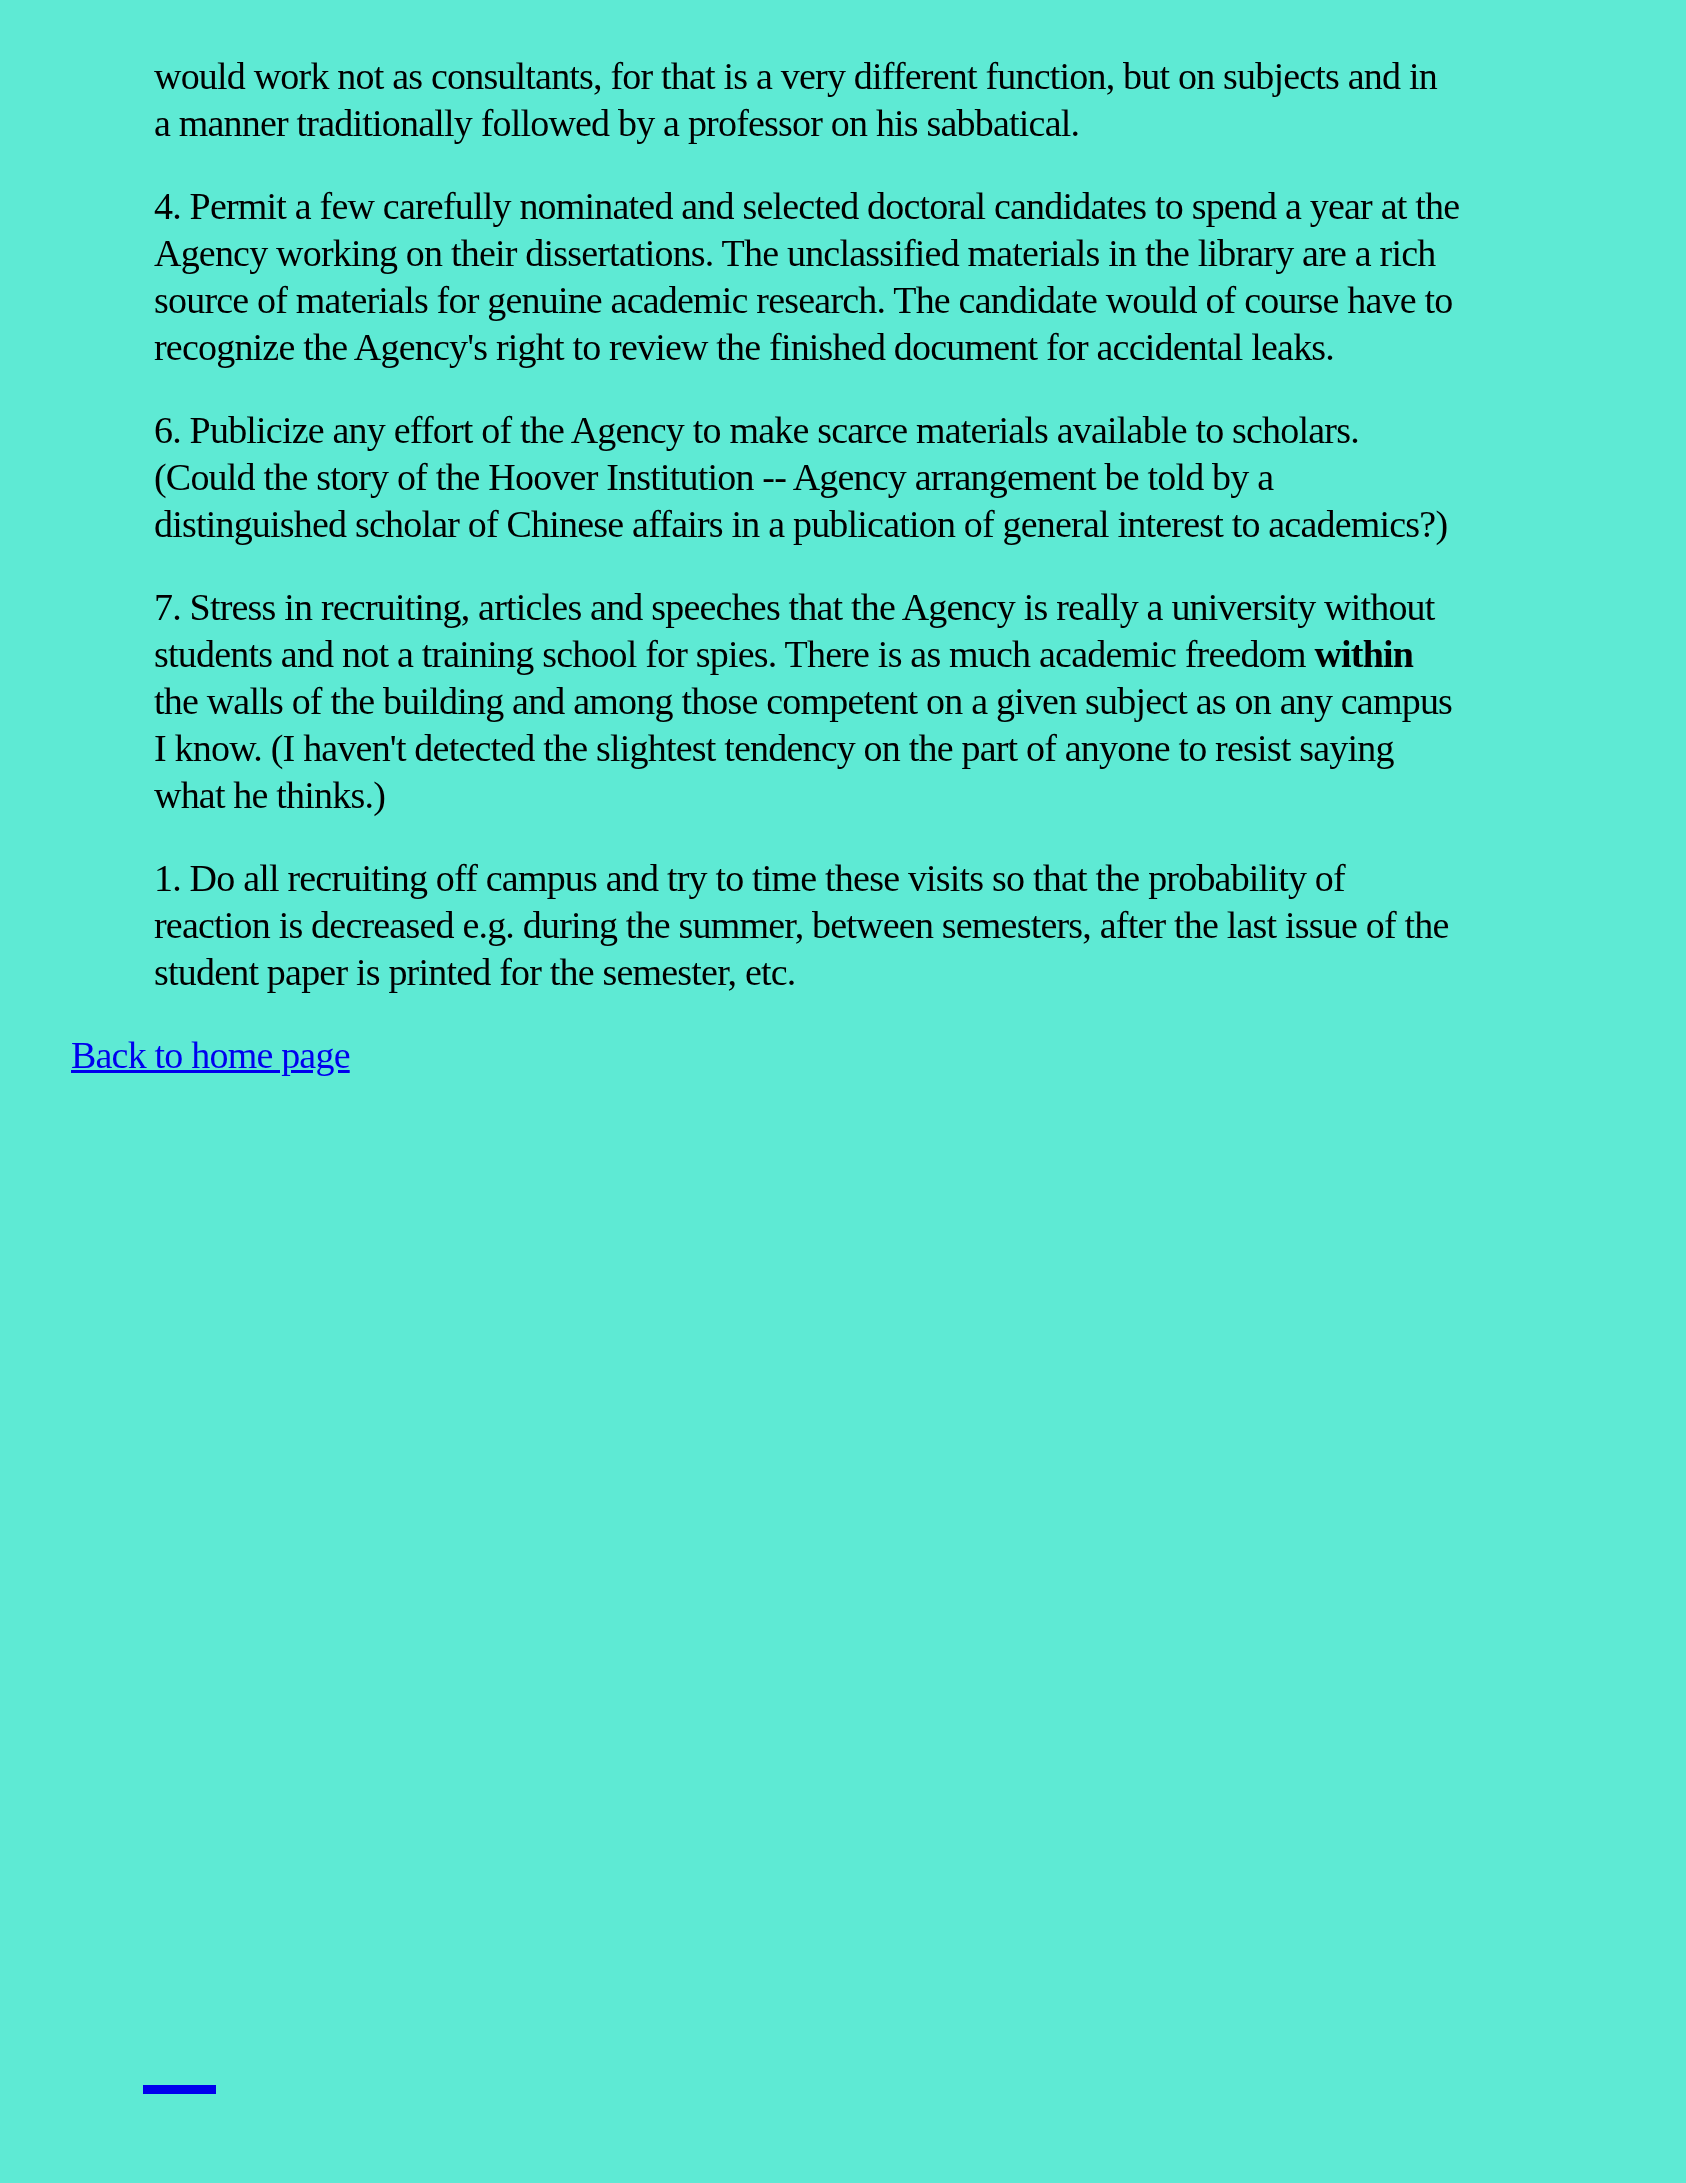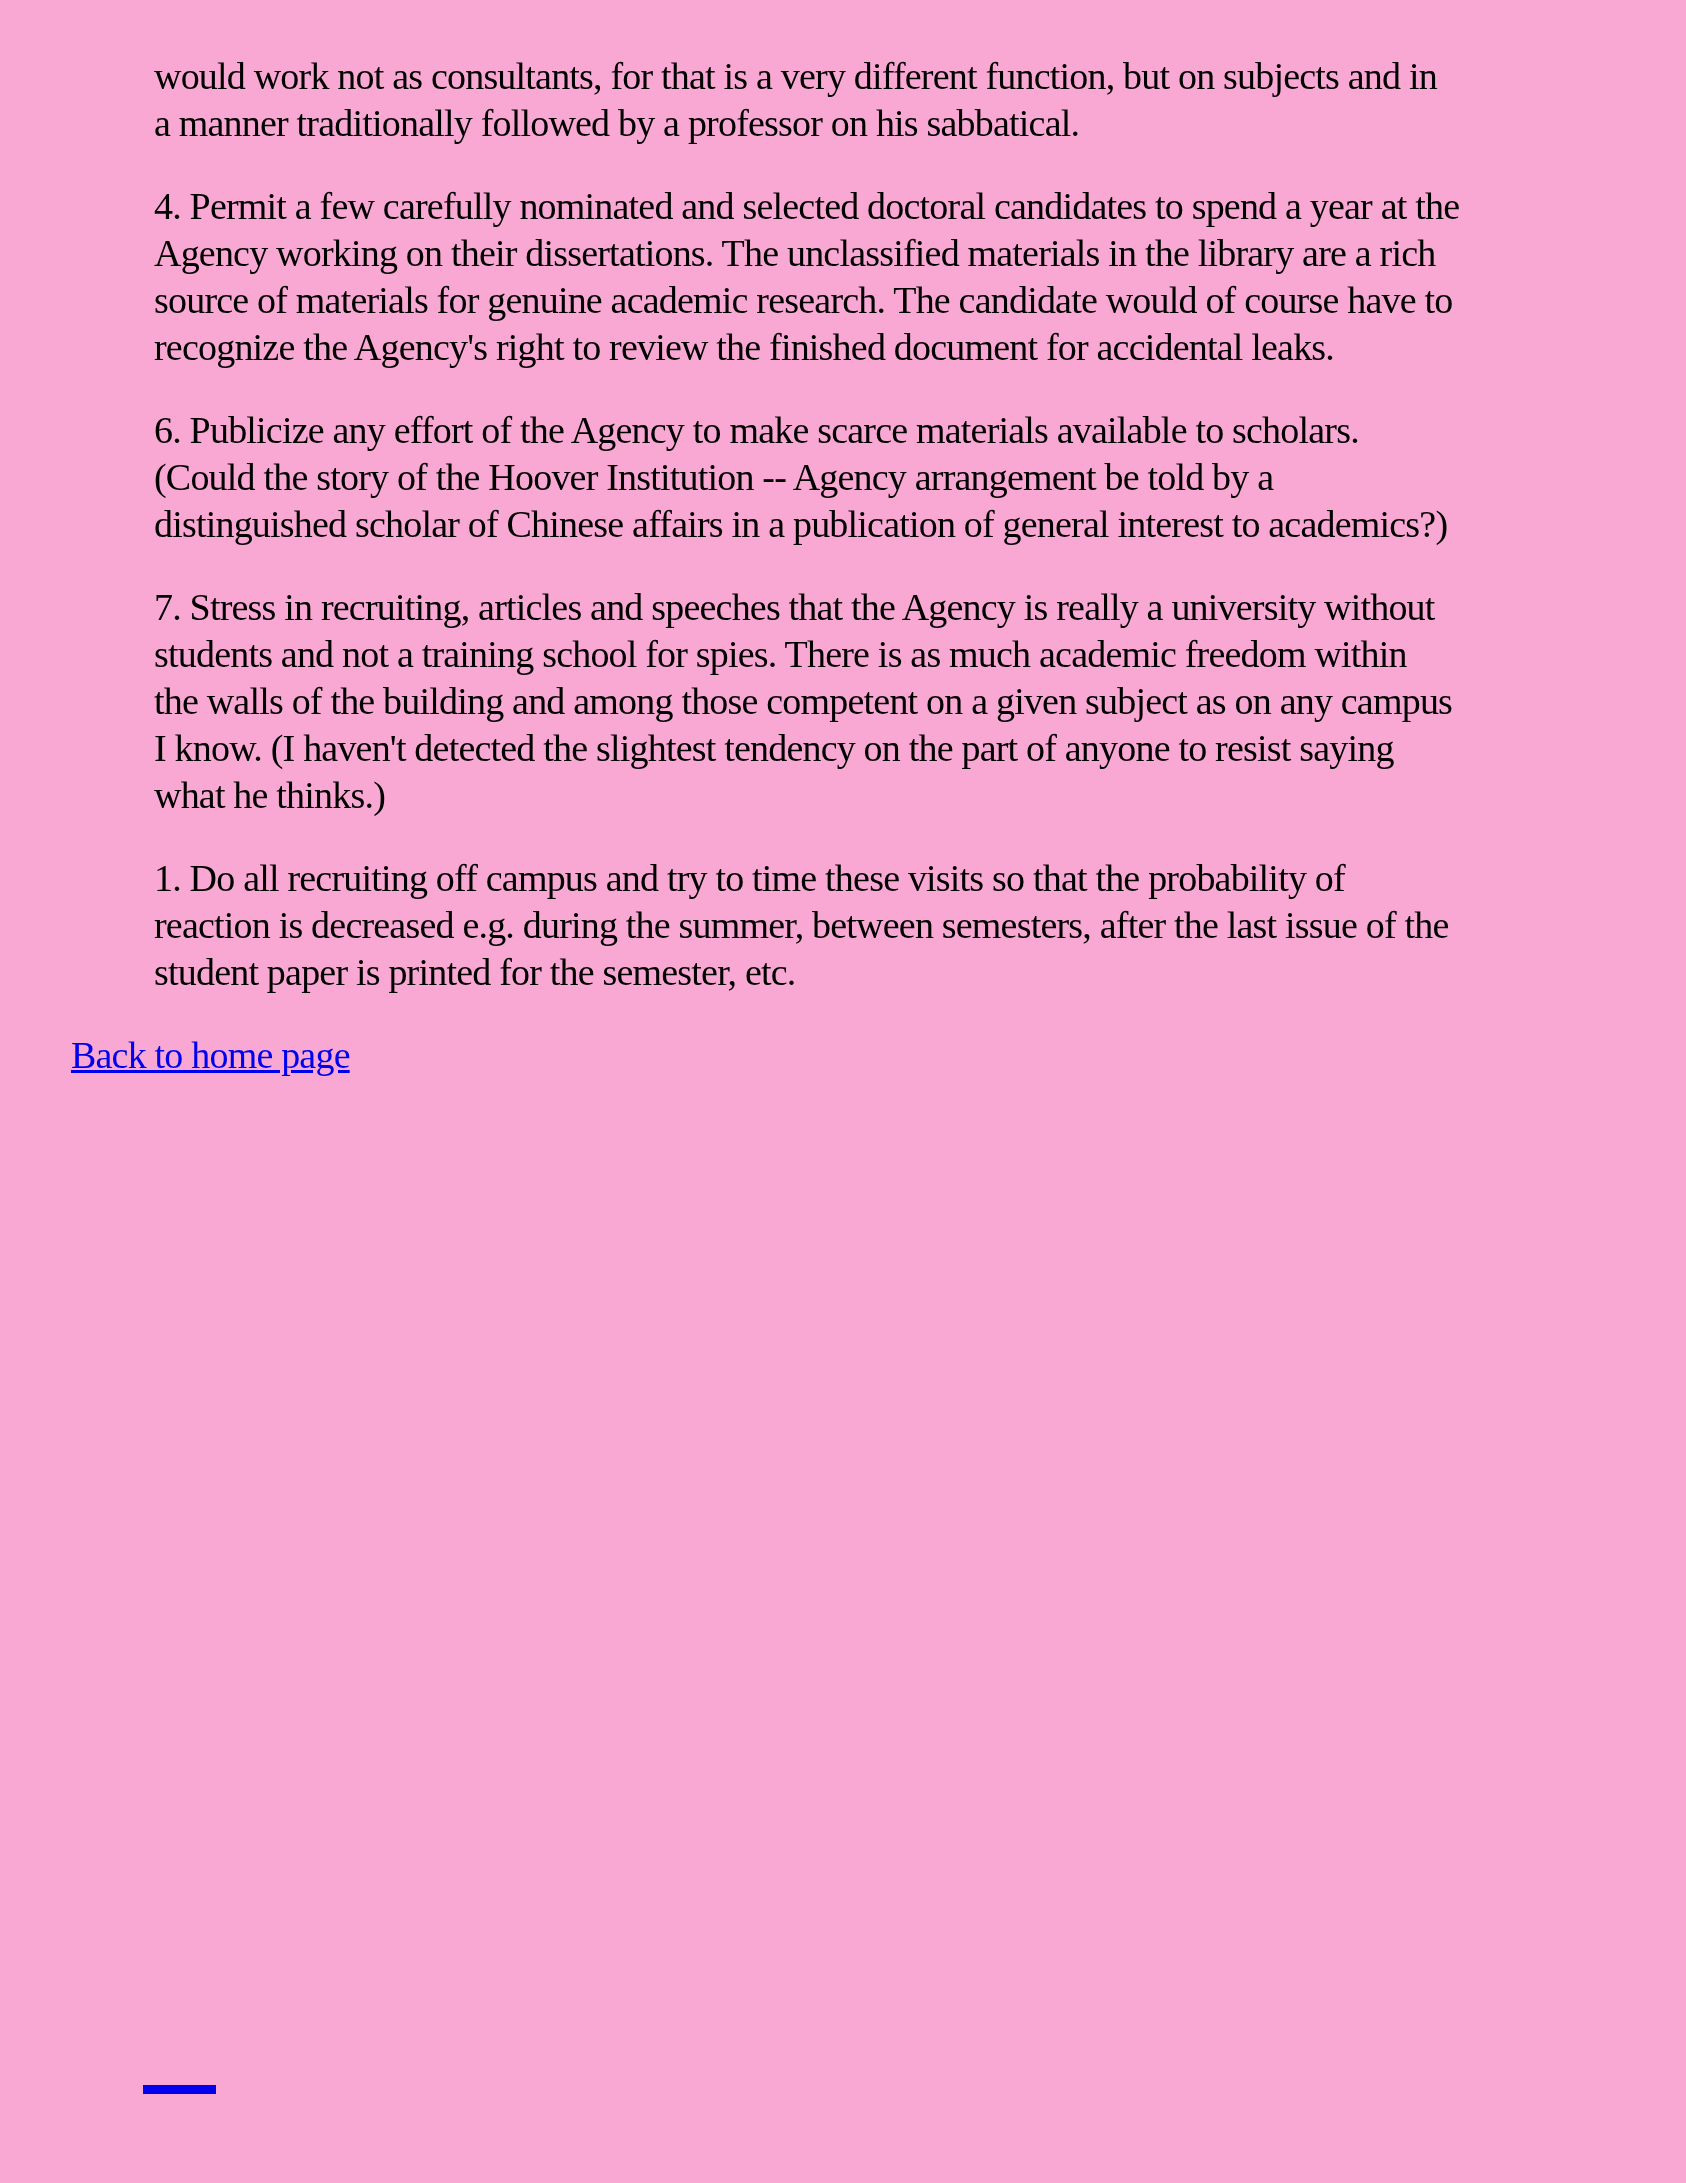--- a/index.html
+++ b/index.html
@@ -1,20 +1,20 @@
 <!DOCTYPE html>
 <html style="font-size:10.6px"><head>
 <meta charset="utf-8">
 <style>
   html, body { margin: 0; padding: 0; background: #ffffff; }
   .page {
     position: relative;
     width: 1687px;
     height: 2183px;
-    background: #f9a8d4;
+    background: #5eead4;
     overflow: hidden;
     padding-top: 17px;
     box-sizing: border-box;
     color: #000000;
     font-family: "Liberation Serif", serif;
     font-size: 38px;
     line-height: 47px;
     letter-spacing: -0.8px;
   }
   .para {
@@ -23,21 +23,21 @@
   }
   .link-para {
     white-space: pre-line;
     margin: 36px 26.5px 36px 71px;
   }
   .doc-link {
     color: #0000EE;
     text-decoration: underline;
     cursor: pointer;
   }
-  b { font-weight: normal; }
+  b { font-weight: bold; }
   .blue-fragment {
     position: absolute;
     left: 143px;
     top: 2085px;
     width: 73px;
     height: 8.6px;
     background: #0000EE;
   }
 </style>
 </head>

